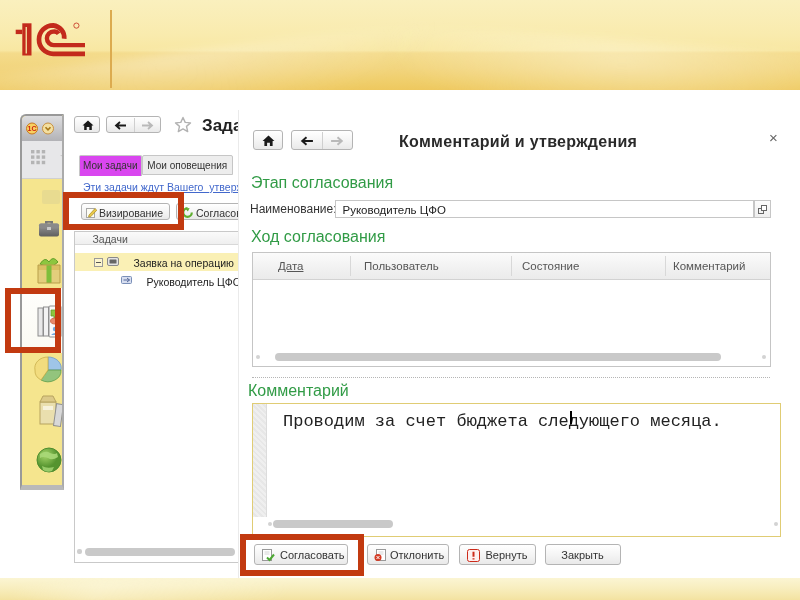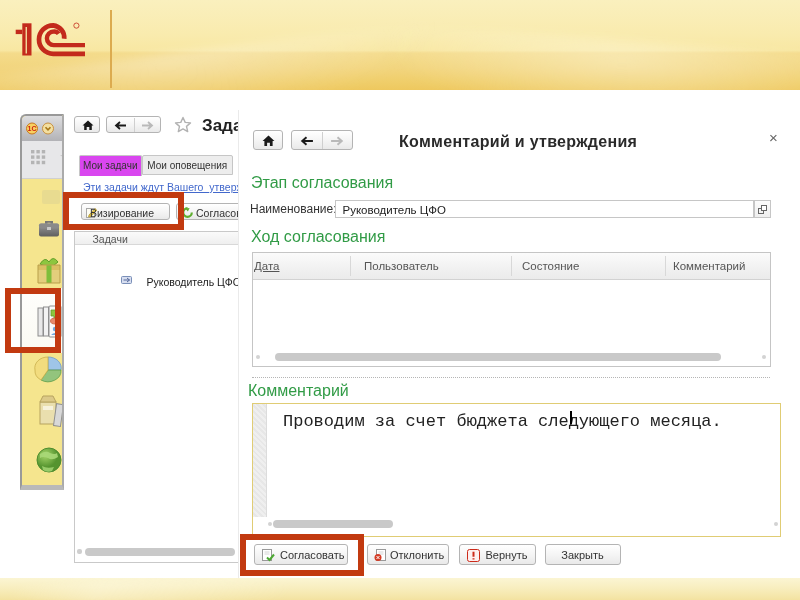--- a/index.html
+++ b/index.html
@@ -184,34 +184,45 @@
       <div style="position:absolute;left:0;top:3.5px;width:100%;text-align:center;font-size:10px;color:#333;">Мои оповещения</div>
     </div>
 
     <div class="abs" style="left:19px;top:71px;font-size:10.5px;color:#4268CC;text-decoration:underline;white-space:nowrap;">Эти задачи ждут Вашего&nbsp; утверждения</div>
 
     <div class="btn" style="left:17px;top:92.5px;width:89px;height:17px;">
       <svg style="position:absolute;left:4px;top:3px;" width="11" height="11" viewBox="0 0 11 11">
         <rect x="0.5" y="1.5" width="8" height="9" fill="#FDFDF4" stroke="#A8A8A8" stroke-width="1"></rect>
         <path d="M3 8 L9 1.5 L10.8 3.2 L4.8 9.6 L2.6 10 Z" fill="#E8C84A" stroke="#A88A20" stroke-width="0.7"></path>
       </svg>
-      <span style="left:8px;top:3px;font-size:10.5px;">Визирование</span>
+      <span style="left:17px;top:3px;font-size:10.5px;">Визирование</span>
     </div>
     <div class="btn" style="left:112px;top:92.5px;width:80px;height:17px;">
       <svg style="position:absolute;left:5px;top:3px;" width="11" height="11" viewBox="0 0 11 11">
         <path d="M9.8 5.5 A 4.3 4.3 0 1 1 5.5 1.2" fill="none" stroke="#5FAE2F" stroke-width="2.2"></path>
         <path d="M3.2 1.6 L7.6 1.0 L5.9 4.6 Z" fill="#5FAE2F"></path>
       </svg>
       <span style="left:19px;top:3px;font-size:10.5px;">Согласовать</span>
     </div>
 
     <div class="abs" style="left:9.5px;top:121px;width:165px;height:332px;border:1px solid #C9C9C9;border-right:none;background:#fff;">
       <div style="position:absolute;left:0;top:0;width:100%;height:12px;background:linear-gradient(180deg,#FAFAFA,#EFEFEF);border-bottom:1px solid #D8D8D8;"></div>
       <div style="position:absolute;left:18px;top:1px;font-size:10.5px;color:#555;">Задачи</div>
 
+      <div style="position:absolute;left:0;top:21px;width:100%;height:18px;background:#FAF0B5;">
+        <svg style="position:absolute;left:19px;top:5px;" width="9" height="9" viewBox="0 0 9 9">
+          <rect x="0.5" y="0.5" width="8" height="8" fill="#FCF5CE" stroke="#9A9A9A" stroke-width="1"></rect>
+          <path d="M2 4.5 H7" stroke="#555" stroke-width="1"></path>
+        </svg>
+        <svg style="position:absolute;left:32px;top:3px;" width="12" height="11" viewBox="0 0 12 11">
+          <rect x="0.5" y="1.5" width="11" height="8" rx="1.5" fill="#E3E3E3" stroke="#8A8A8A" stroke-width="1"></rect>
+          <rect x="2.5" y="3.5" width="7" height="4" rx="0.5" fill="#666"></rect>
+        </svg>
+        <span style="position:absolute;left:59px;top:3.5px;font-size:10.5px;color:#222;white-space:nowrap;">Заявка на операцию</span>
+      </div>
 
       <div style="position:absolute;left:0;top:39px;width:100%;height:18px;background:#fff;">
         <svg style="position:absolute;left:46px;top:5px;" width="11" height="8" viewBox="0 0 11 8">
           <rect x="0.5" y="0.5" width="10" height="7" rx="1" fill="#D7DEF0" stroke="#7A8FB8" stroke-width="1"></rect>
           <path d="M2.5 4 H8.5 M6 2 L8.5 4 L6 6" fill="none" stroke="#54689A" stroke-width="1"></path>
         </svg>
         <span style="position:absolute;left:72px;top:5px;font-size:10.5px;color:#222;white-space:nowrap;">Руководитель ЦФО</span>
       </div>
 
       <div style="position:absolute;left:2px;top:314px;width:160px;height:12px;">
@@ -248,21 +259,21 @@
     <div class="abs" style="left:514.5px;top:90px;width:17.5px;height:18px;border:1px solid #C6C6C6;background:linear-gradient(#FCFCFC,#EFEFEF);">
       <svg style="position:absolute;left:3.5px;top:4px;" width="9" height="9" viewBox="0 0 9 9">
         <rect x="0.5" y="3.5" width="5" height="5" fill="none" stroke="#666" stroke-width="1"></rect>
         <rect x="3.5" y="0.5" width="5" height="5" fill="#fff" stroke="#666" stroke-width="1"></rect>
       </svg>
     </div>
 
     <div class="grnhdr" style="left:12px;top:118px;">Ход согласования</div>
     <div id="tbl">
       <div id="tblhead">
-        <span style="left:1px;text-decoration:underline;">Дата</span>
+        <span style="left:25px;text-decoration:underline;">Дата</span>
         <span style="left:111px;">Пользователь</span>
         <span style="left:269px;">Состояние</span>
         <span style="left:420px;">Комментарий</span>
       </div>
       <div class="sep" style="position:absolute;left:97.4px;top:3px;width:1px;height:20px;background:#D8D8D8;"></div>
       <div class="sep" style="position:absolute;left:258px;top:3px;width:1px;height:20px;background:#D8D8D8;"></div>
       <div class="sep" style="position:absolute;left:412px;top:3px;width:1px;height:20px;background:#D8D8D8;"></div>
 
       <div style="position:absolute;left:3px;top:99px;width:510px;height:10px;">
         <div style="position:absolute;left:0;top:3px;width:4px;height:4px;background:#D3D3D3;border-radius:2px;"></div>

